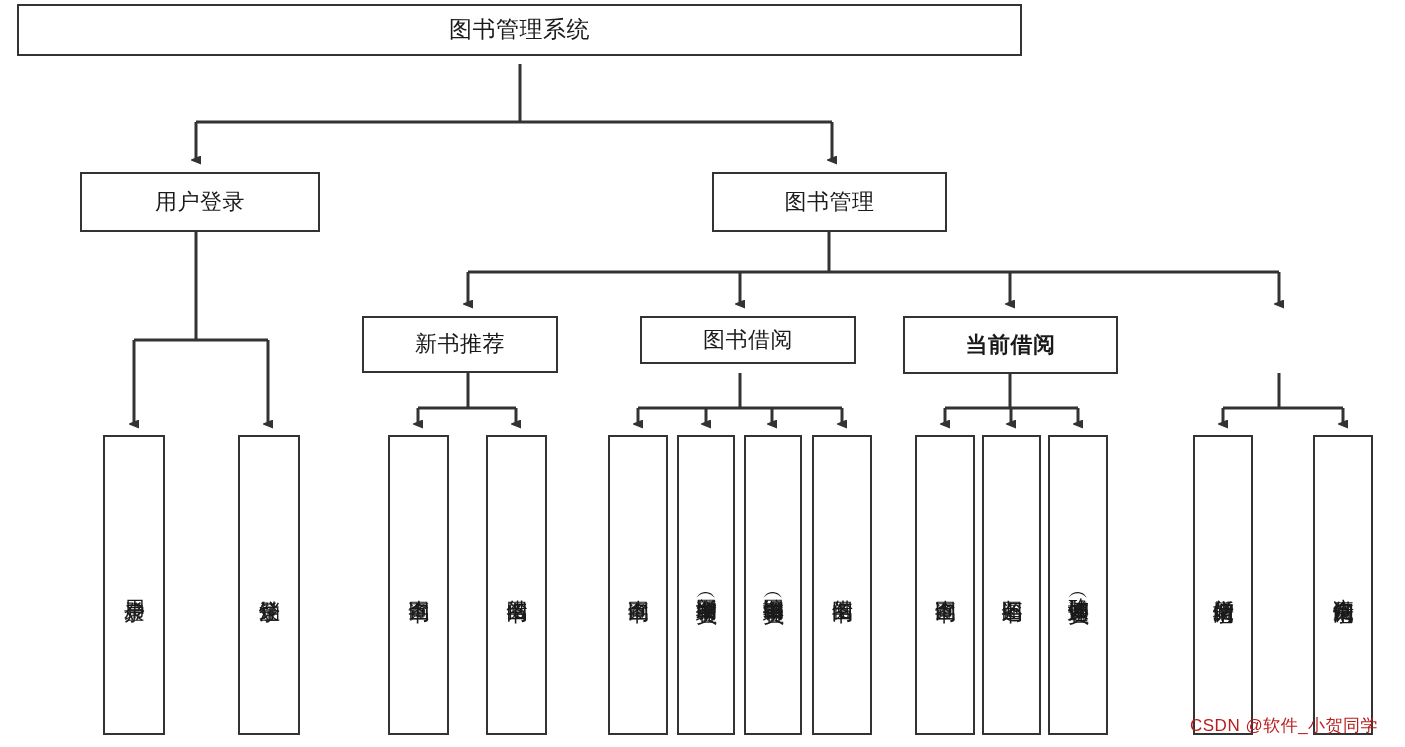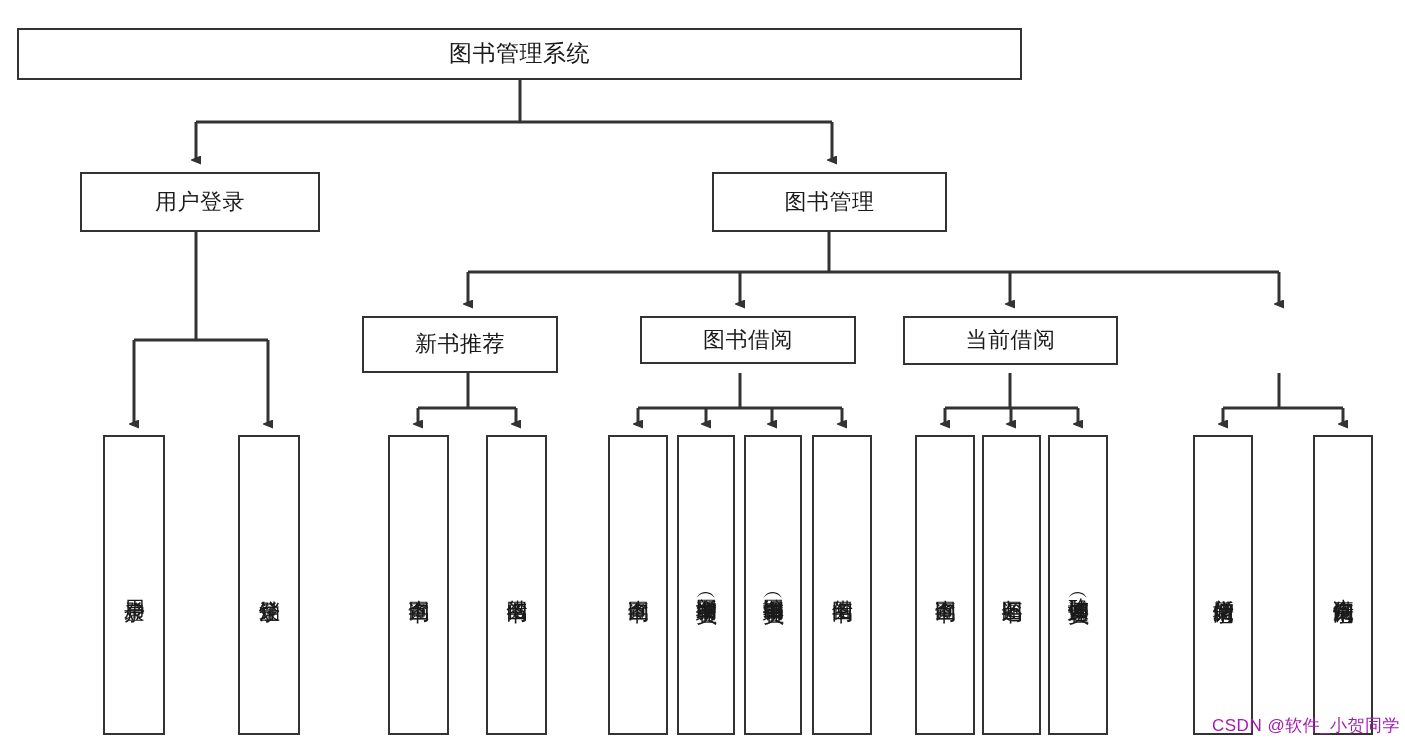--- a/index.html
+++ b/index.html
@@ -50,26 +50,25 @@
     padding: 6px 0;
     align-items: center;
     justify-content: center;
     white-space: nowrap;
   }
   .node.title {
     font-size: 23px;
   }
   .watermark {
     position: absolute;
-    color: #a21caf;
+    color: #b91c1c;
     font-size: 17px;
     letter-spacing: 0.5px;
     white-space: nowrap;
     user-select: none;
-    margin-left: 22px;
   }
 </style>
 </head>
 <body>
 
 <div id="diagram-root">
 
   <svg id="edges-layer" viewBox="0 0 1405 747" width="1405" height="747">
     <defs>
       <marker id="arrow" markerWidth="10" markerHeight="10" refX="4.5" refY="5" orient="auto" markerUnits="userSpaceOnUse">
@@ -113,41 +112,41 @@
       <path d="M1011,408 L1011,424" marker-end="url(#arrow)"></path>
       <path d="M1078,408 L1078,424" marker-end="url(#arrow)"></path>
 
       <path d="M1279,373 L1279,408"></path>
       <path d="M1223,408 L1343,408"></path>
       <path d="M1223,408 L1223,424" marker-end="url(#arrow)"></path>
       <path d="M1343,408 L1343,424" marker-end="url(#arrow)"></path>
     </g>
   </svg>
 
-  <div class="node horizontal title" style="left:17px; top:28px; width:1005px; height:52px;">
+  <div class="node horizontal title" style="left:17px; top:4px; width:1005px; height:52px;">
     <span>图书管理系统</span>
   </div>
 
   <div class="node horizontal" style="left:80px; top:172px; width:240px; height:60px;">
     <span>用户登录</span>
   </div>
 
   <div class="node horizontal" style="left:712px; top:172px; width:235px; height:60px;">
     <span>图书管理</span>
   </div>
 
   <div class="node horizontal" style="left:362px; top:316px; width:196px; height:57px;">
     <span>新书推荐</span>
   </div>
 
   <div class="node horizontal" style="left:640px; top:316px; width:216px; height:48px;">
     <span>图书借阅</span>
   </div>
 
-  <div class="node horizontal" style="left:903px; top:316px; width:215px; height:49px;">
+  <div class="node horizontal" style="left:903px; top:316px; width:215px; height:58px;font-weight:bold;">
     <span>当前借阅</span>
   </div>
 
 
   <div class="node vertical" style="left:103px; top:435px; width:62px; height:300px;">
     <span>用户登录</span>
   </div>
 
   <div class="node vertical" style="left:238px; top:435px; width:62px; height:300px;">
     <span>注销登录</span>

